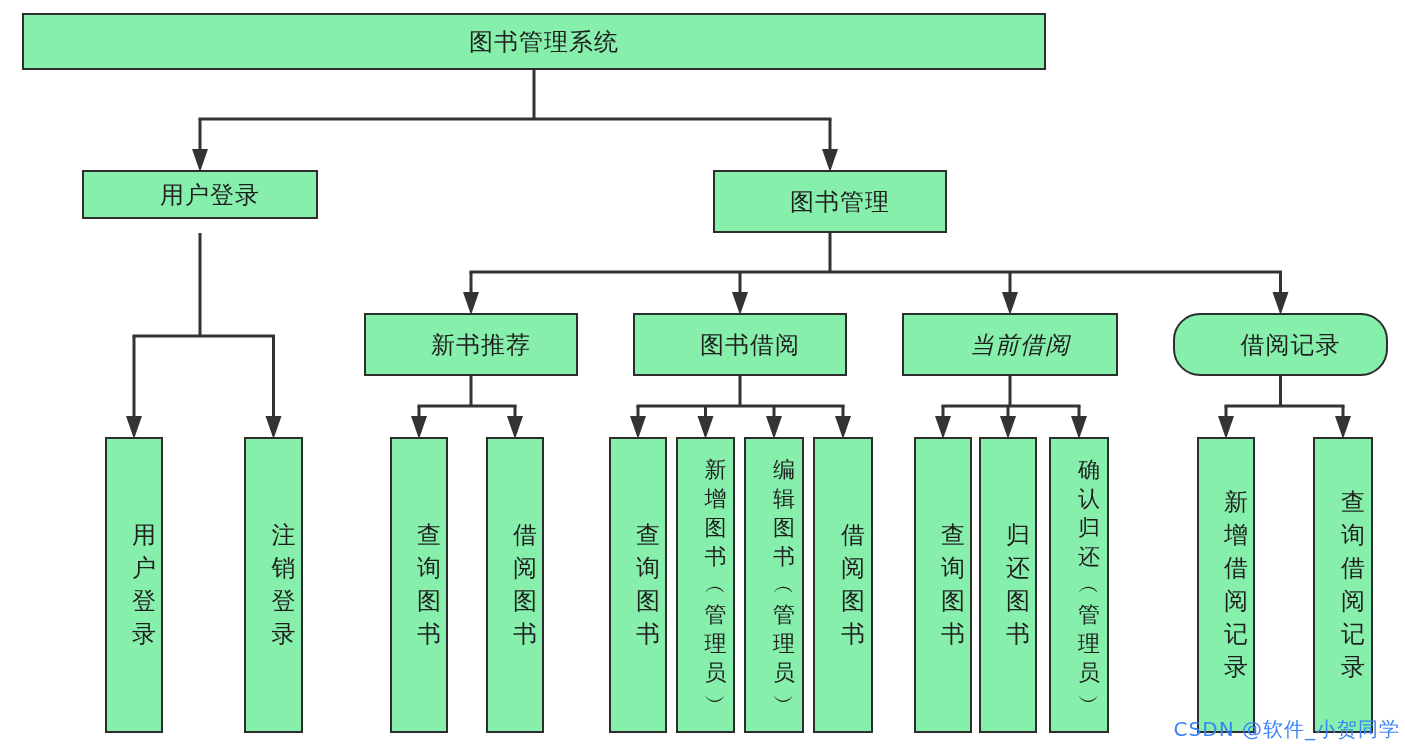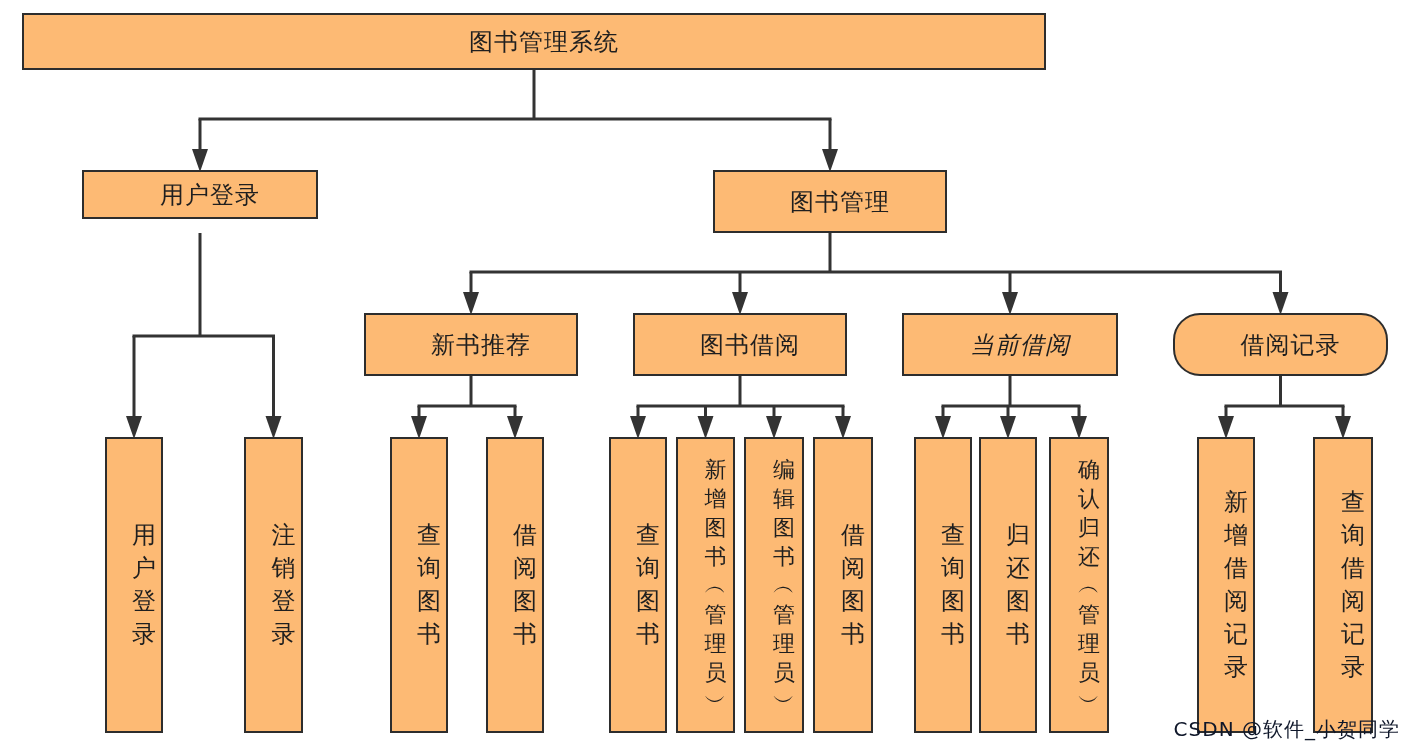--- a/index.html
+++ b/index.html
@@ -3,21 +3,21 @@
 <meta charset="utf-8">
 <style>
   html,body{margin:0;padding:0;background:#ffffff;}
   #stage{
     position:relative;width:1405px;height:747px;background:#ffffff;overflow:hidden;
     font-family:"DejaVu Sans","Liberation Sans",sans-serif;
   }
   #connectors{position:absolute;left:0;top:0;z-index:1;}
   .node{
     position:absolute;box-sizing:border-box;z-index:2;
-    border:2px solid #2d2d2d;background:#fdba74;color:#1f1f1f;
+    border:2px solid #2d2d2d;background:#86efac;color:#1f1f1f;
     display:flex;align-items:center;justify-content:center;padding-left:20px;
   }
   .node.h{font-size:24px;letter-spacing:1px;}
   .node.v{
     font-size:24px;line-height:33px;white-space:pre-line;
     text-align:center;letter-spacing:0;
   }
   .node.v.long{font-size:22px;line-height:29px;}
   .watermark{
     position:absolute;right:5px;bottom:4px;z-index:10;
@@ -75,21 +75,21 @@
       <polygon points="1000,416 1016,416 1008,439" fill="#333333"></polygon>
       <line x1="1079" y1="406" x2="1079" y2="419" stroke="#333333" stroke-width="3"></line>
       <polygon points="1071,416 1087,416 1079,439" fill="#333333"></polygon>
       <line x1="1280.5" y1="376" x2="1280.5" y2="406" stroke="#333333" stroke-width="3"></line>
       <line x1="1224.5" y1="406" x2="1344.5" y2="406" stroke="#333333" stroke-width="3"></line>
       <line x1="1226" y1="406" x2="1226" y2="419" stroke="#333333" stroke-width="3"></line>
       <polygon points="1218,416 1234,416 1226,439" fill="#333333"></polygon>
       <line x1="1343" y1="406" x2="1343" y2="419" stroke="#333333" stroke-width="3"></line>
       <polygon points="1335,416 1351,416 1343,439" fill="#333333"></polygon>
     </svg>
-  <div class="watermark" style="color: #0f172a;">CSDN @软件_小贺同学</div>
+  <div class="watermark" style="color: #3b82f6;">CSDN @软件_小贺同学</div>
 <div class="node h" style="left: 22px; top: 13px; width: 1024px; height: 57px; border-color: rgb(45, 45, 45); color: rgb(31, 31, 31);">图书管理系统</div>
     <div class="node h" style="left: 82px; top: 170px; width: 236px; height: 49px; border-color: rgb(45, 45, 45); color: rgb(31, 31, 31);">用户登录</div>
     <div class="node h" style="left: 713px; top: 170px; width: 234px; height: 63px; border-color: rgb(45, 45, 45); color: rgb(31, 31, 31);">图书管理</div>
     <div class="node v" style="left: 105px; top: 437px; width: 58px; height: 296px; border-color: rgb(45, 45, 45); color: rgb(31, 31, 31);">用
 户
 登
 录</div>
     <div class="node v" style="left: 244px; top: 437px; width: 59px; height: 296px; border-color: rgb(45, 45, 45); color: rgb(31, 31, 31);">注
 销
 登

